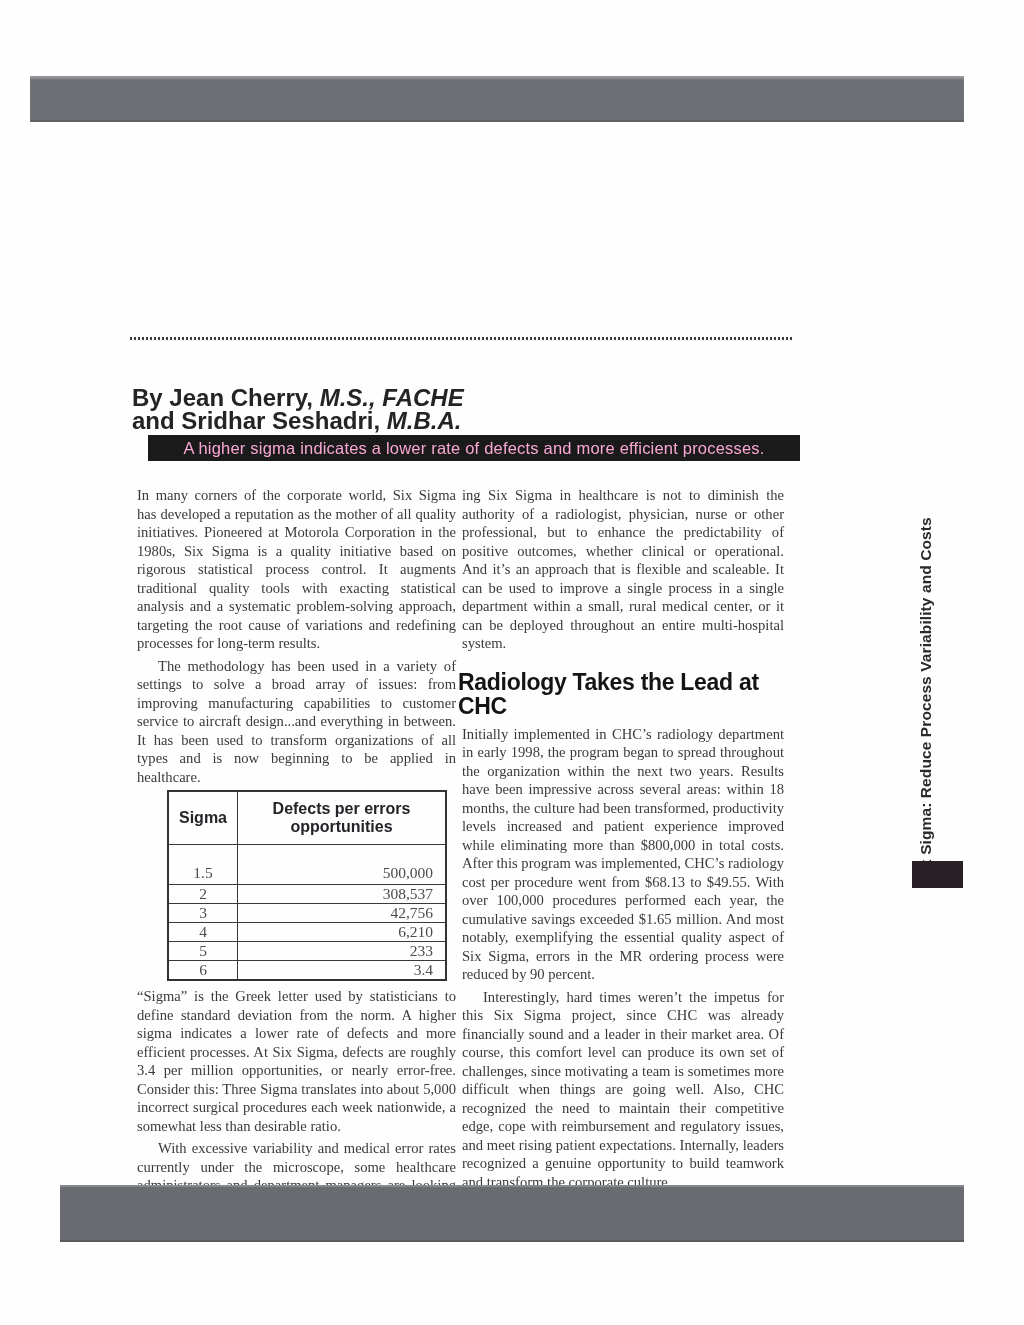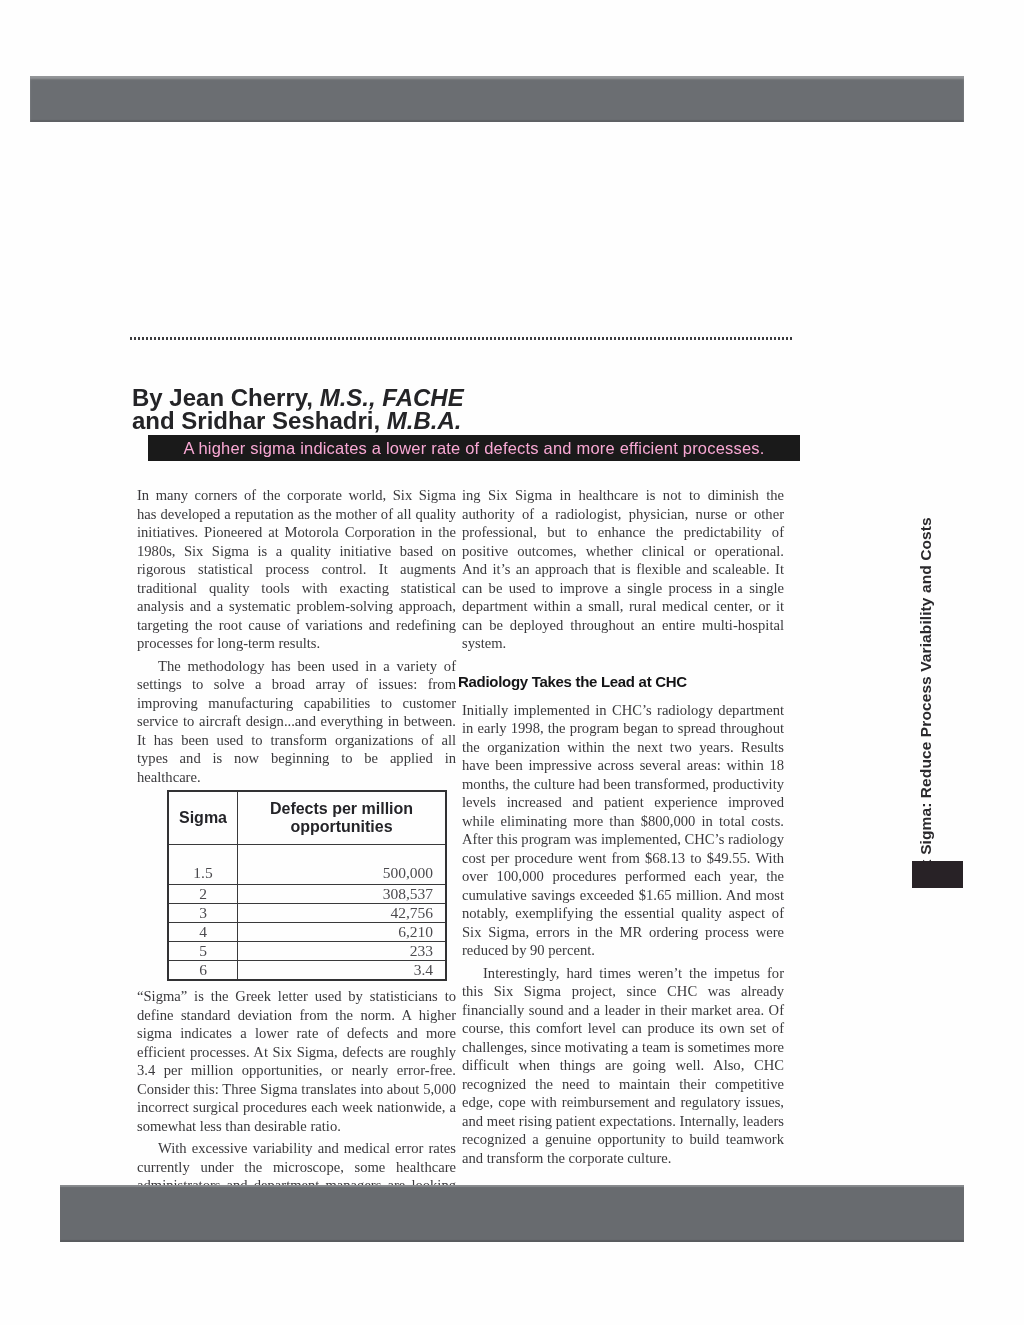--- a/index.html
+++ b/index.html
@@ -59,21 +59,21 @@
     font-family:"Liberation Sans", sans-serif; font-size:16px; line-height:18px;
     font-weight:bold; color:#242428; text-align:center; padding:8px 10px;
   }
   .sigma-table td { padding:0 0 1px; text-align:center; line-height:17px; }
   .sigma-table td.num { text-align:right; padding-right:12px; }
   .sigma-table tr.first td { padding-top:19px; padding-bottom:3px; }
 
   .subhead {
     margin:17px 0 7px; text-align:left;
     font-family:"Liberation Sans", sans-serif; font-weight:bold;
-    font-size:15px; line-height:24px; letter-spacing:-0.3px; color:#141416;
+    font-size:23px; line-height:24px; letter-spacing:-0.3px; color:#141416;
   }
 
   .margin-label {
     position:absolute; left:926px; top:700px;
     transform: translate(-50%,-50%) rotate(-90deg);
     white-space:nowrap;
     font-family:"Liberation Sans", sans-serif; font-weight:bold;
     font-size:15.5px; color:#2a292c; letter-spacing:0.1px;
   }
   .margin-tab { position:absolute; left:912px; top:861px; width:51px; height:27px; background:#282226; }
@@ -102,21 +102,21 @@
   <div class="callout">A higher sigma indicates a lower rate of defects and more efficient processes.</div>
 
   <div class="col col-left">
     <p>In many corners of the corporate world, Six Sigma has developed a reputation as the mother of all quality initiatives. Pioneered at Motorola Corporation in the 1980s, Six Sigma is a quality initiative based on rigorous statistical process control. It augments traditional quality tools with exacting statistical analysis and a systematic problem-solving approach, targeting the root cause of variations and redefining processes for long-term results.</p>
     <p class="indent">The methodology has been used in a variety of settings to solve a broad array of issues: from improving manufacturing capabilities to customer service to aircraft design...and everything in between. It has been used to transform organizations of all types and is now beginning to be applied in healthcare.</p>
 
     <table class="sigma-table">
       <thead>
         <tr>
           <th>Sigma</th>
-          <th>Defects per million opportunities</th>
+          <th>Defects per errors opportunities</th>
         </tr>
       </thead>
       <tbody>
         <tr class="first">
           <td>1.5</td>
           <td class="num">500,000</td>
         </tr>
         <tr>
           <td>2</td>
           <td class="num">308,537</td>

